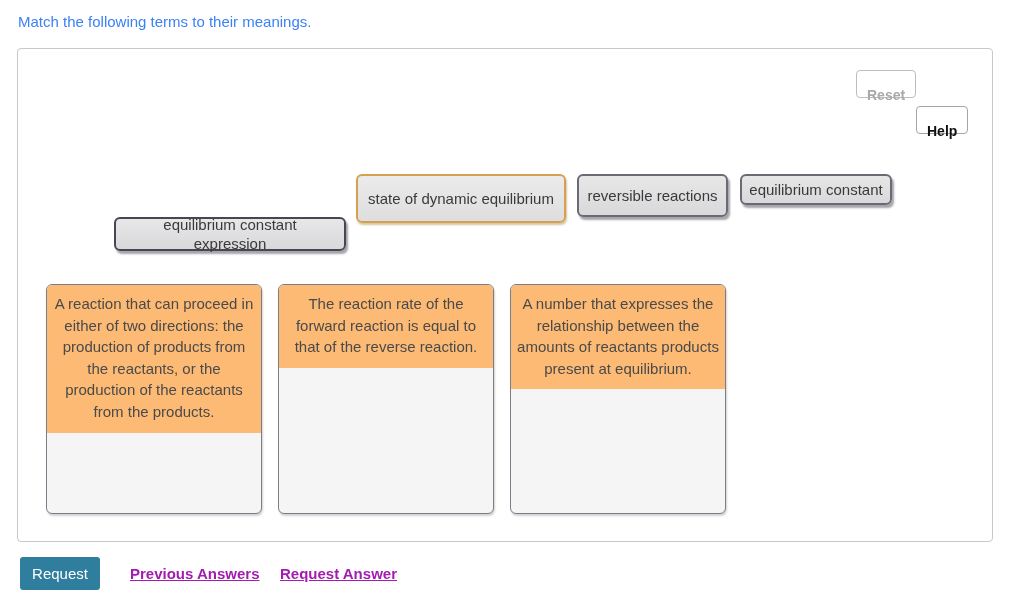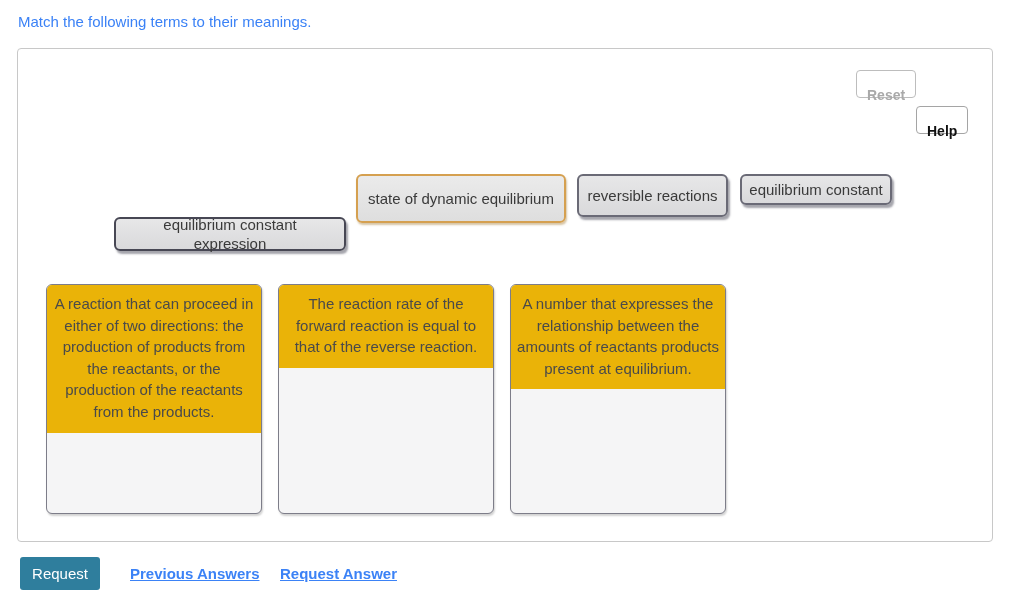--- a/index.html
+++ b/index.html
@@ -89,21 +89,21 @@
     border: 1px solid #7d7d89;
     border-radius: 6px;
     background: #f5f5f6;
     box-shadow: 1px 2px 2px rgba(0, 0, 0, 0.18);
     display: flex;
     flex-direction: column;
     overflow: hidden;
     cursor: pointer;
   }
   .def-text {
-    background: #eab308;
+    background: #fdba74;
     padding: 8px 6px 10px;
     font-size: 15px;
     line-height: 1.44;
     color: #4a4a4a;
     text-align: center;
   }
   .def-drop { flex: 1; }
 
   .submit-btn {
     position: absolute;
@@ -118,21 +118,21 @@
     font-family: inherit;
     font-size: 15px;
     cursor: pointer;
   }
 
   .footer-link {
     position: absolute;
     top: 565px;
     font-size: 15px;
     font-weight: bold;
-    color: #3b82f6;
+    color: #a21caf;
     text-decoration: underline;
     cursor: pointer;
   }
   .link-prev { left: 130px; }
   .link-req  { left: 280px; }
 </style>
 </head>
 <body>
 
 <div class="stage">

